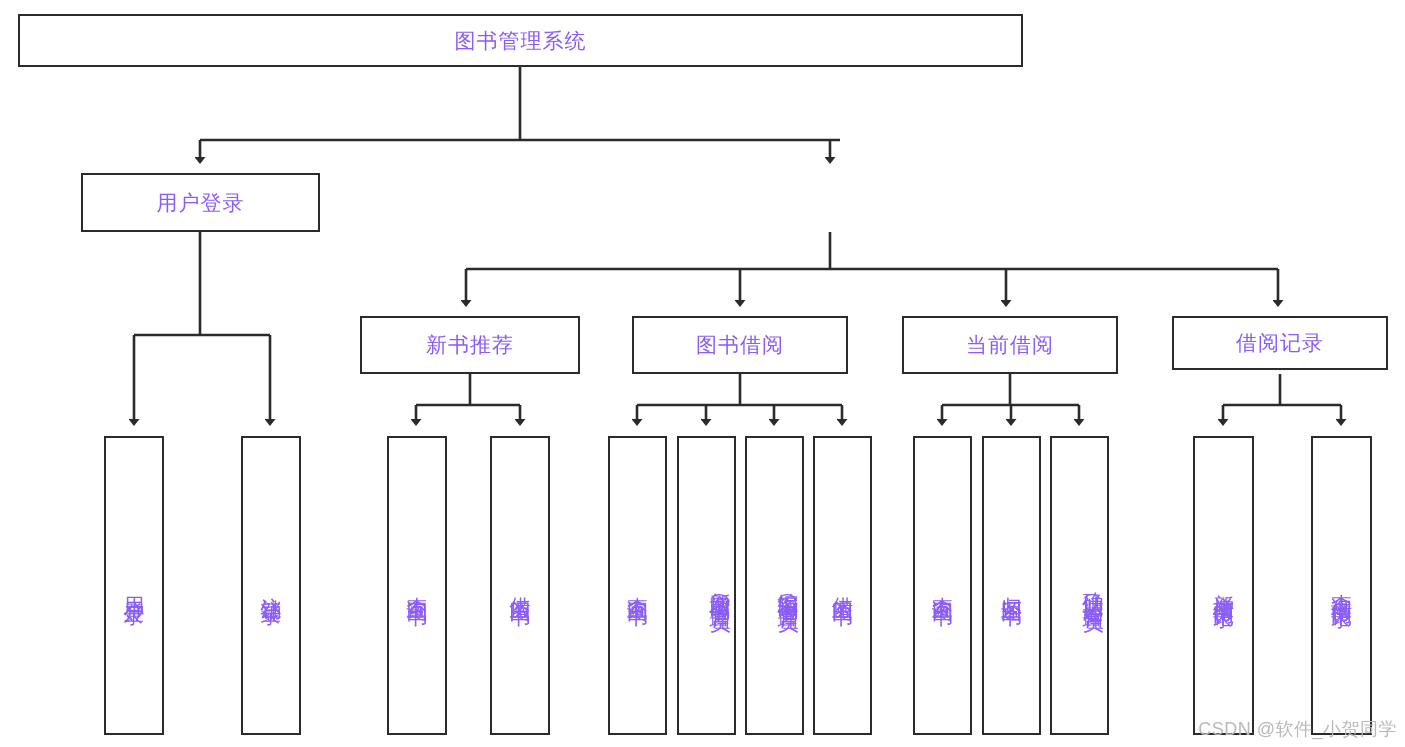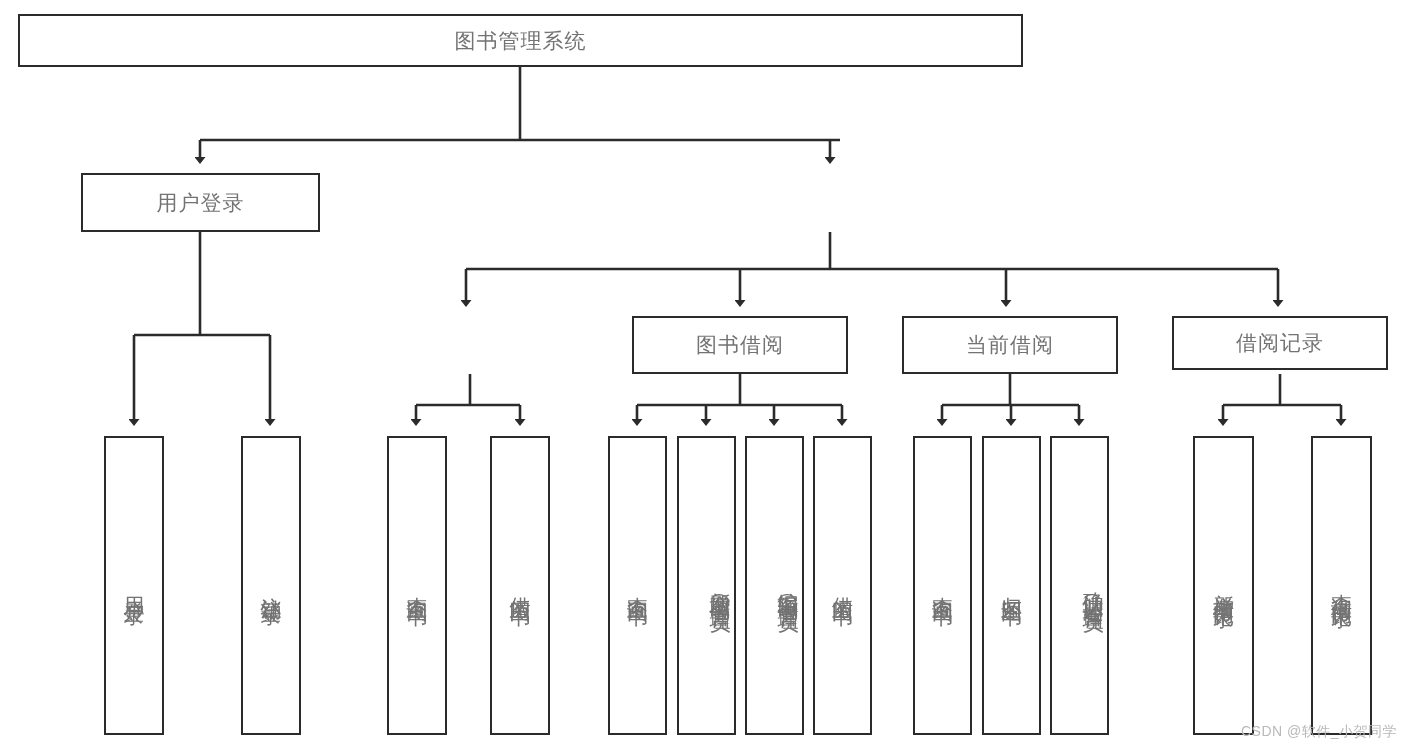--- a/index.html
+++ b/index.html
@@ -27,21 +27,21 @@
     pointer-events: none;
   }
   .node {
     position: absolute;
     box-sizing: border-box;
     border: 2px solid #2b2b2b;
     background: #ffffff;
     display: flex;
     align-items: center;
     justify-content: center;
-    color: #737373;
+    color: #8b5cf6;
   }
   .node.horizontal {
     font-size: 21px;
     line-height: 1.2;
     letter-spacing: 1px;
   }
   .node.vertical {
     writing-mode: vertical-rl;
     text-orientation: upright;
     font-size: 21px;
@@ -55,21 +55,21 @@
     padding-top: 0;
   }
   .node-label {
     display: block;
     white-space: nowrap;
   }
   #watermark {
     position: absolute;
     right: 8px;
     bottom: 6px;
-    font-size: 14px;
+    font-size: 18px;
     color: #b9b9b9;
     letter-spacing: 0.5px;
     white-space: nowrap;
   }
 </style>
 </head>
 <body>
 
 <div id="diagram-root">
 
@@ -124,20 +124,23 @@
   </svg>
 
   <div class="node horizontal" style="left:18px; top:14px; width:1005px; height:53px;">
     <span class="node-label">图书管理系统</span>
   </div>
 
   <div class="node horizontal" style="left:81px; top:173px; width:239px; height:59px;">
     <span class="node-label">用户登录</span>
   </div>
 
+  <div class="node horizontal" style="left:360px; top:316px; width:220px; height:58px;">
+    <span class="node-label">新书推荐</span>
+  </div>
   <div class="node horizontal" style="left:632px; top:316px; width:216px; height:58px;">
     <span class="node-label">图书借阅</span>
   </div>
   <div class="node horizontal" style="left:902px; top:316px; width:216px; height:58px;">
     <span class="node-label">当前借阅</span>
   </div>
   <div class="node horizontal" style="left:1172px; top:316px; width:216px; height:54px;">
     <span class="node-label">借阅记录</span>
   </div>
 

